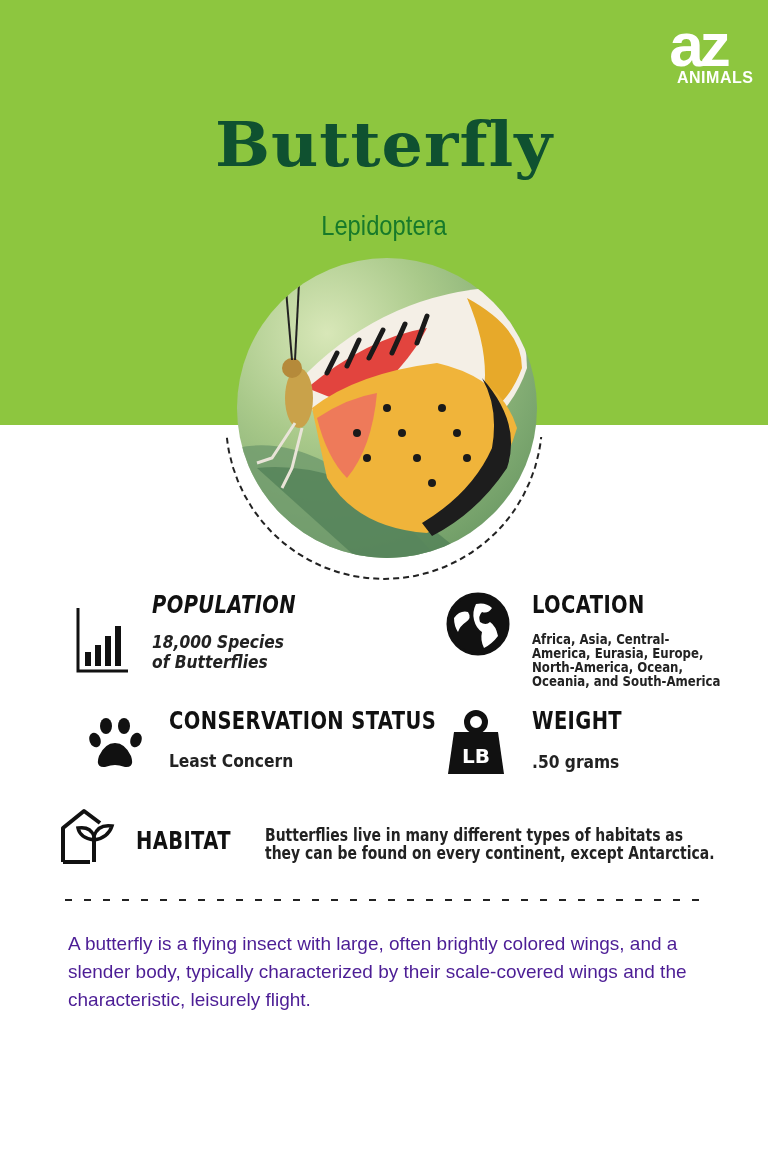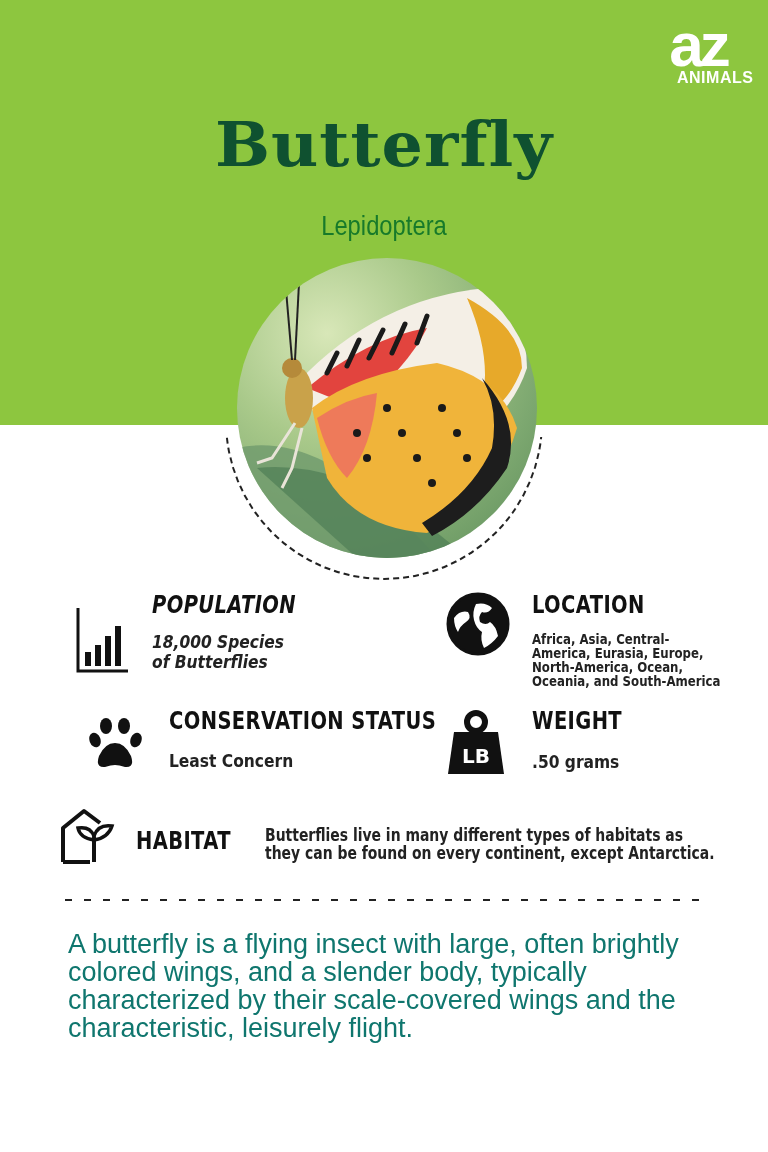--- a/index.html
+++ b/index.html
@@ -16,21 +16,21 @@
   .photo svg { width:300px; height:300px; display:block; }
 
   .fact { position:absolute; }
   .fact .icon { position:absolute; left:0; top:0; }
   .fact .label { position:absolute; font-family:"DejaVu Sans", sans-serif; font-weight:bold; font-size:25px; color:#111; transform-origin:left top; transform:scaleX(0.78); white-space:nowrap; letter-spacing:0.5px; }
   .fact .value { position:absolute; font-family:"DejaVu Sans", sans-serif; font-weight:bold; font-size:18px; color:#222; transform-origin:left top; transform:scaleX(0.86); white-space:nowrap; line-height:20px; }
   .fact .value.small { font-size:14px; line-height:14.5px; transform:scaleX(0.84); }
   .habitat-text { position:absolute; left:265px; top:826px; font-family:"DejaVu Sans", sans-serif; font-weight:bold; font-size:17px; line-height:18px; color:#222; transform-origin:left top; transform:scaleX(0.82); white-space:nowrap; }
   .divider { position:absolute; left:65px; top:899px; width:640px; height:2px;
     background-image:repeating-linear-gradient(to right, #222 0 7px, transparent 7px 19px); }
-  .desc { position:absolute; left:68px; top:930px; width:660px; font-family:"Liberation Sans", sans-serif; font-size:27px; line-height:28px; color:#0f766e; }
+  .desc { position:absolute; left:68px; top:930px; width:660px; font-family:"Liberation Sans", sans-serif; font-size:19px; line-height:28px; color:#4c1d95; }
 </style>
 </head>
 <body>
 
 <div class="band"></div>
 
 <div class="logo">
   <div class="az">az</div>
   <div class="animals">ANIMALS</div>
 </div>

